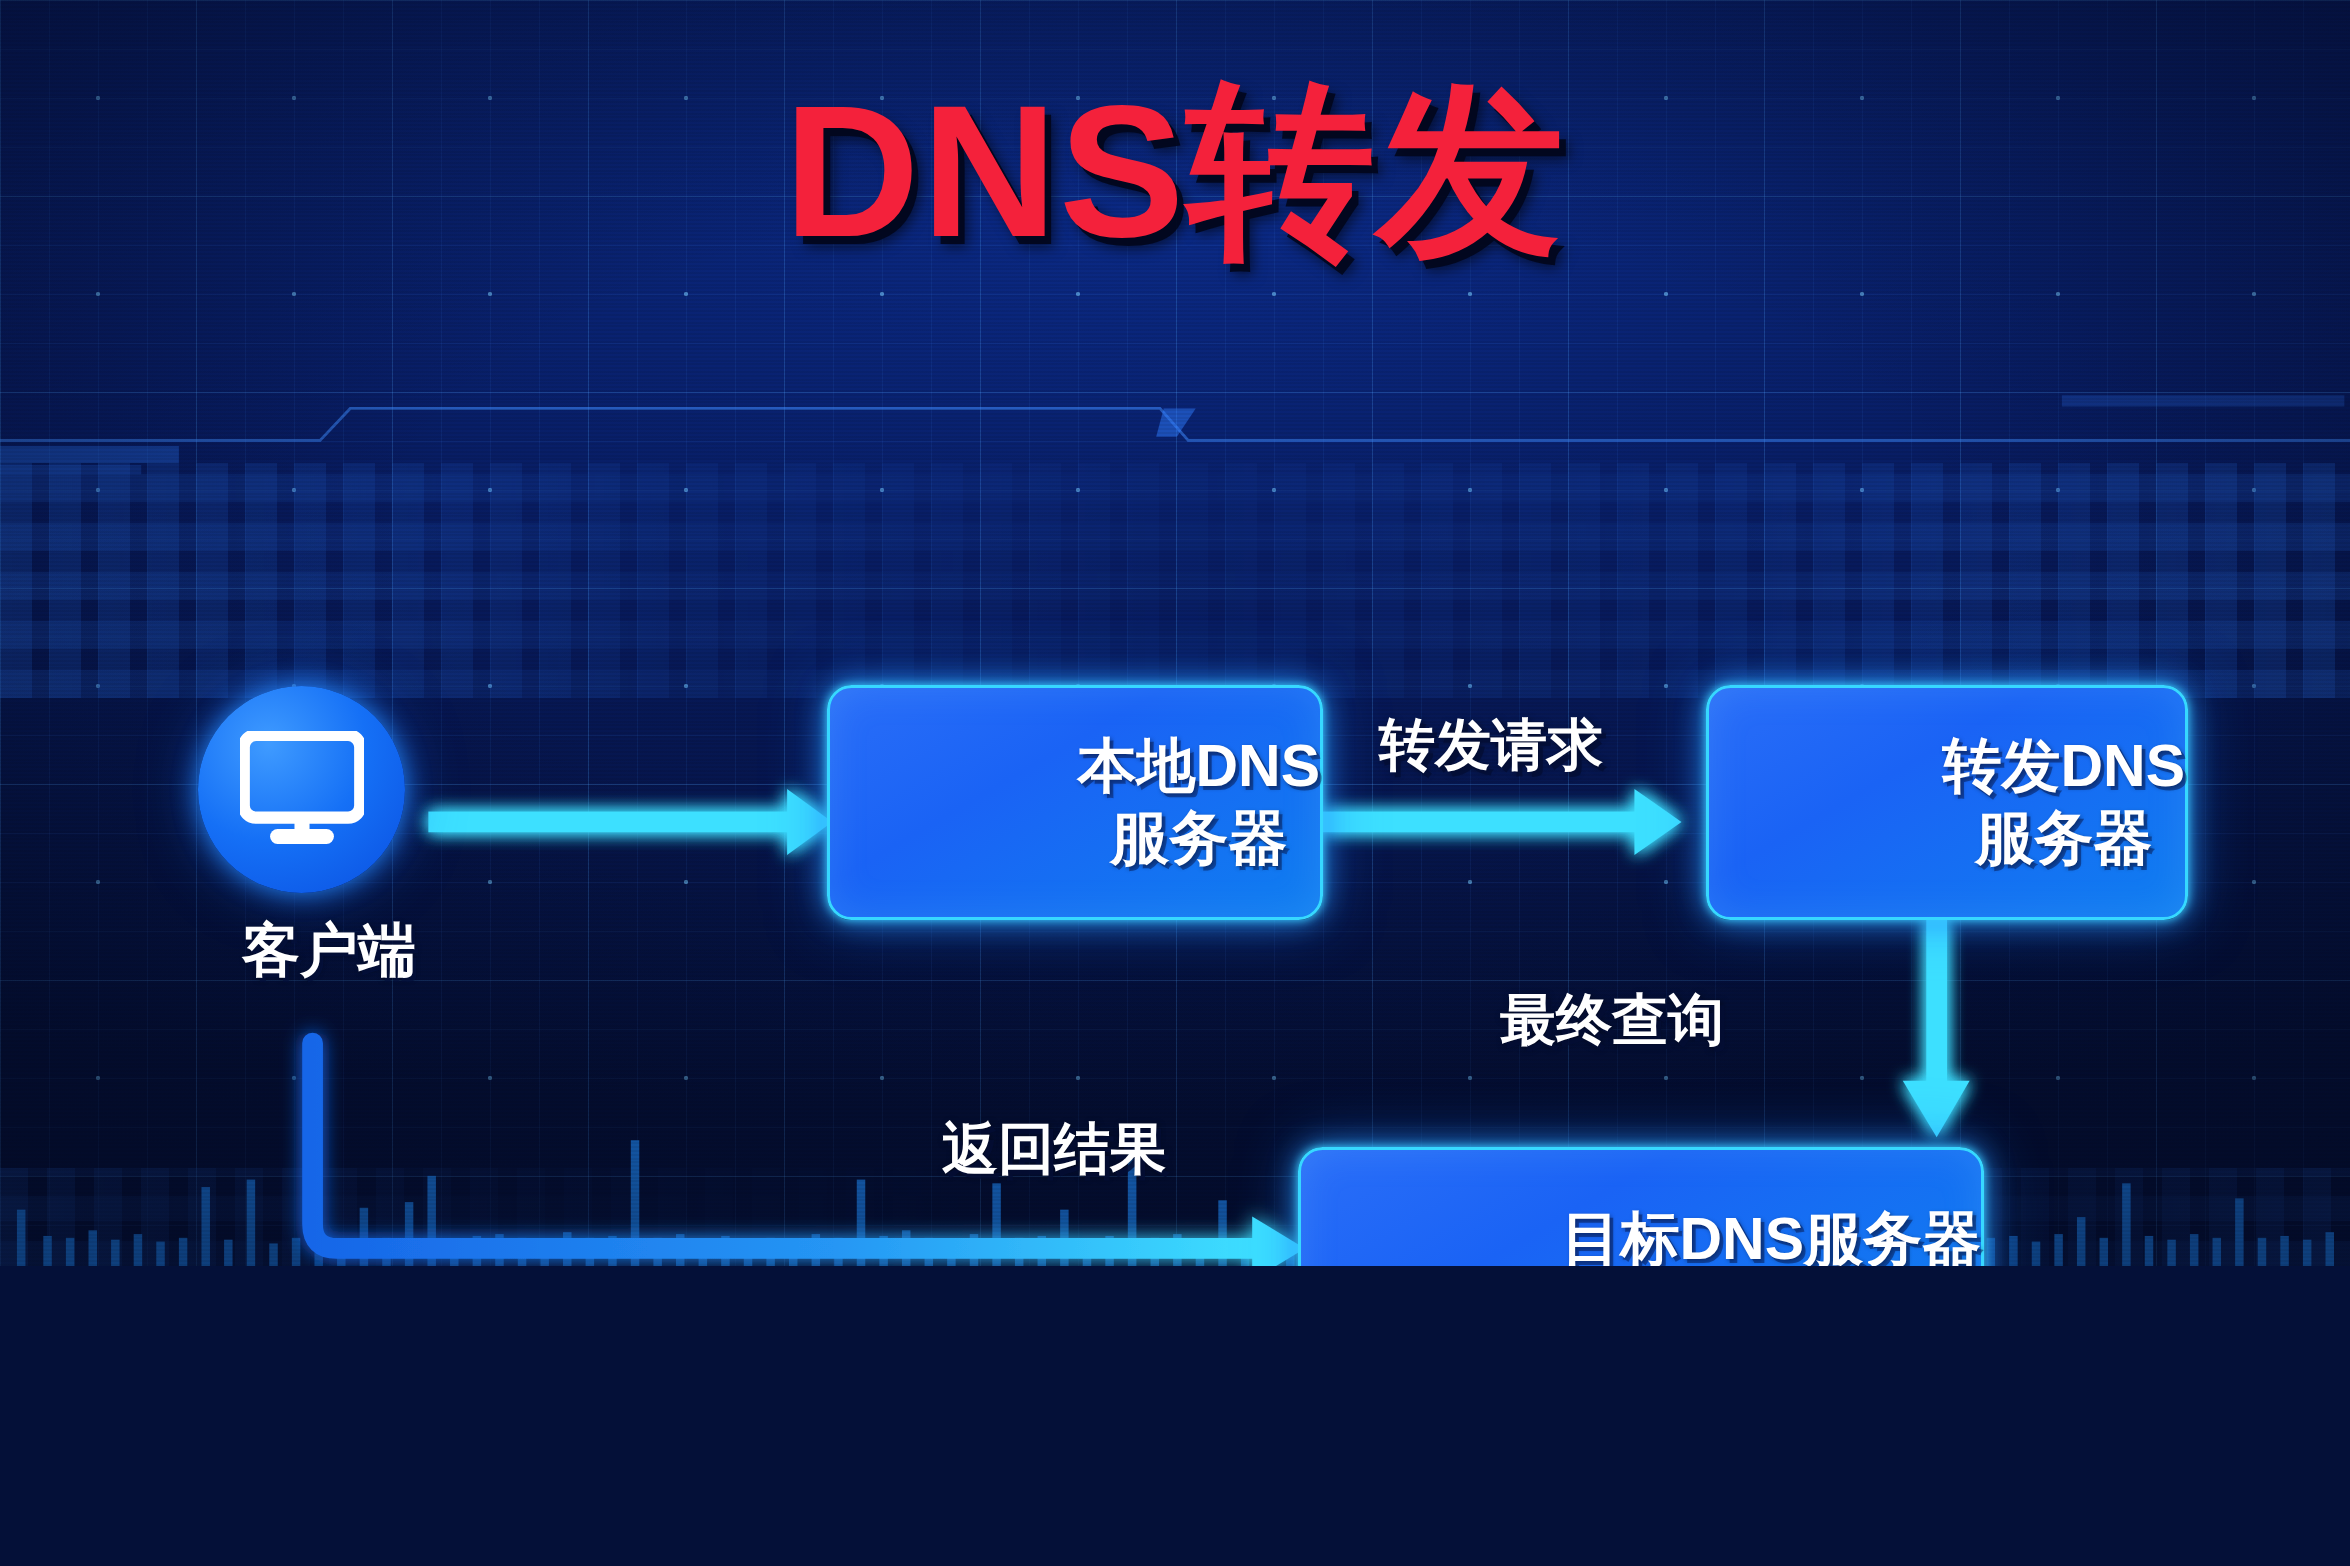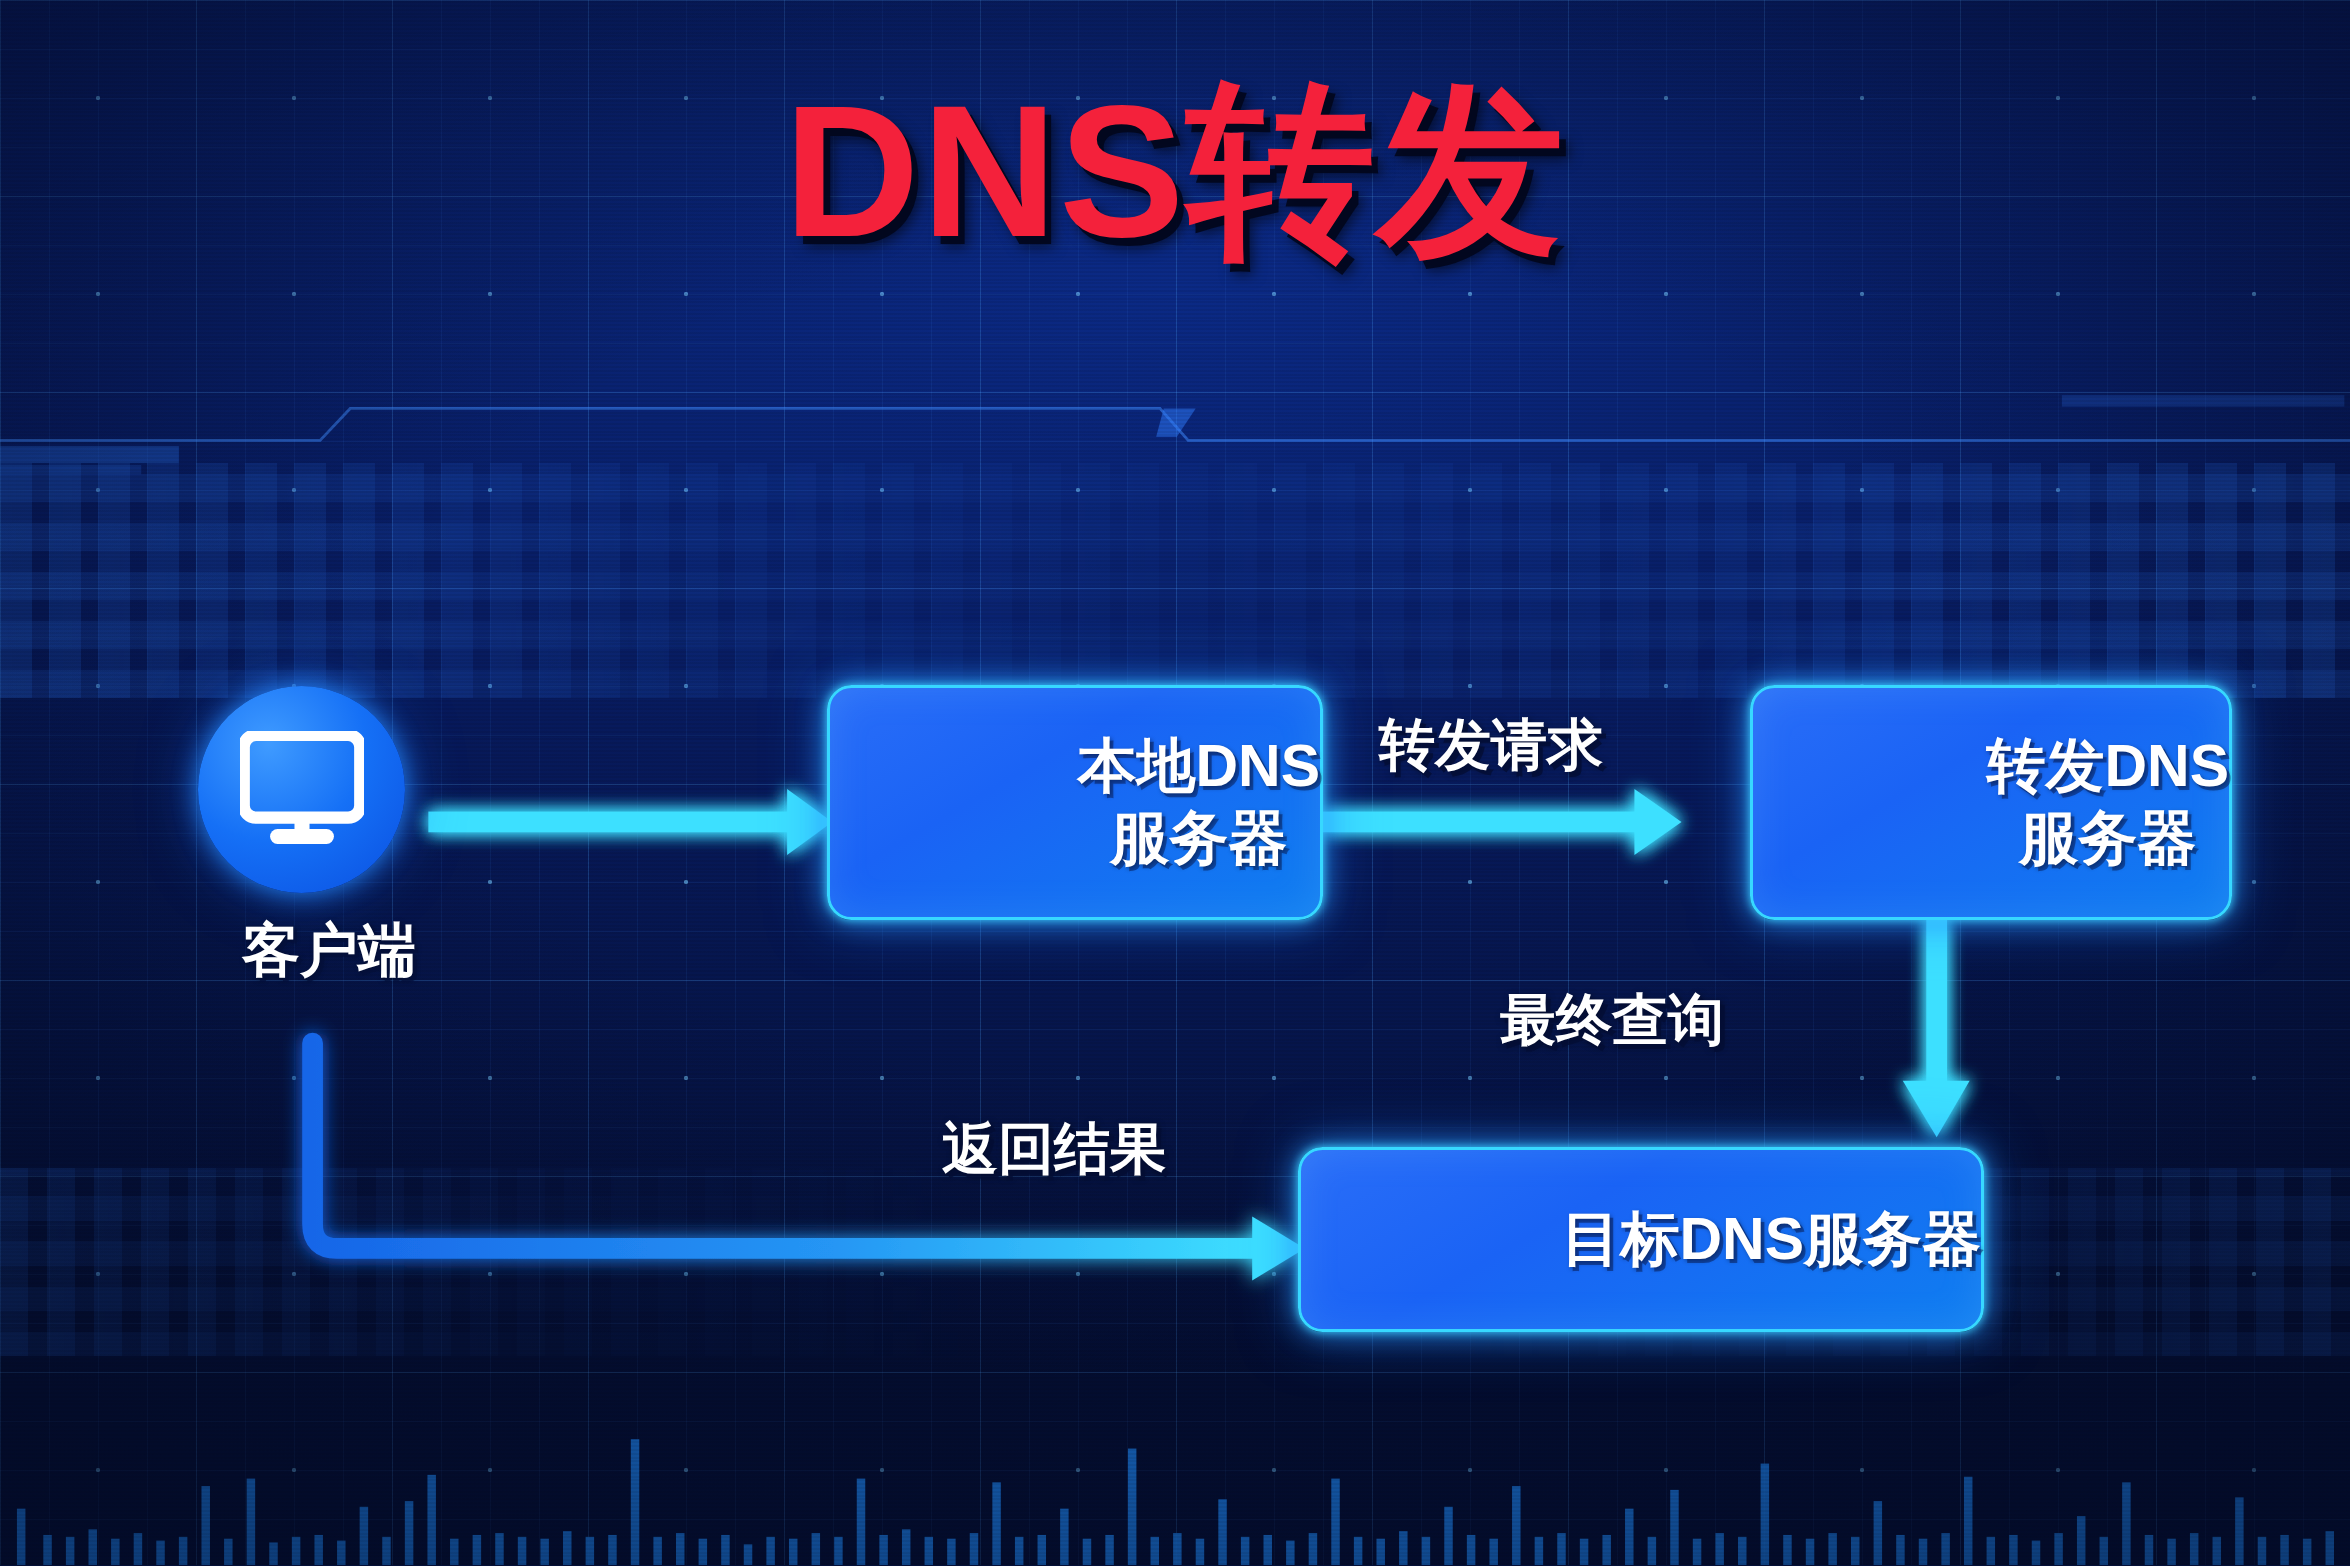--- a/index.html
+++ b/index.html
@@ -1,21 +1,21 @@
 <!DOCTYPE html>
 <html style="font-size:15px"><head>
 <meta charset="utf-8">
 <style>
   html,body{margin:0;padding:0;}
   body{
     width:2350px;height:1567px;overflow:hidden;
     font-family:"Liberation Sans","DejaVu Sans",sans-serif;
     background:#041038;
   }
-  #stage{position:relative;width:2350px;height:1565px;overflow:hidden;
+  #stage{position:relative;width:2350px;height:1266px;overflow:hidden;
     background:
       radial-gradient(ellipse 120% 70% at 50% 18%, #0b2a86 0%, #071a5c 45%, #040f36 100%);
   }
 
   
   .bg-layer{position:absolute;inset:0;pointer-events:none;}
 
   .grid-fine{
     background-image:
       linear-gradient(rgba(70,150,255,.085) 0.9px, transparent 0.9px),
@@ -91,21 +91,21 @@
       0 0 58px rgba(30,120,255,.5),
       inset 0 0 38px rgba(120,200,255,.18);
     display:flex;align-items:center;justify-content:flex-end;
     color:#fff;font-weight:900;text-align:center;
     text-shadow:3.8px 3.8px 0 rgba(6,24,80,.5), 1.9px 1.9px 4.7px rgba(0,0,0,.4);
   }
   .node-box .lines{display:block;}
   .node-box .l1,.node-box .l2{display:block;}
 
   #box-local{left:827px;top:685px;width:490px;height:229px;font-size:59px;line-height:1.22;}
-  #box-forward{left:1706px;top:685px;width:476px;height:229px;font-size:59px;line-height:1.22;margin-left:44px;}
+  #box-forward{left:1706px;top:685px;width:476px;height:229px;font-size:59px;line-height:1.22;}
   #box-target{left:1298px;top:1147px;width:680px;height:179px;font-size:59px;}
 
   
   .client-wrap{position:absolute;left:198px;top:686px;width:207px;}
   .client-circle{
     width:207px;height:207px;border-radius:50%;
     background:radial-gradient(circle at 34% 28%, #3f9bff 0%, #1570f6 48%, #0a4fe0 100%);
     box-shadow:0 0 24.5px rgba(40,140,255,.85), 0 0 56px rgba(25,110,245,.55);
     display:flex;align-items:center;justify-content:center;
   }

